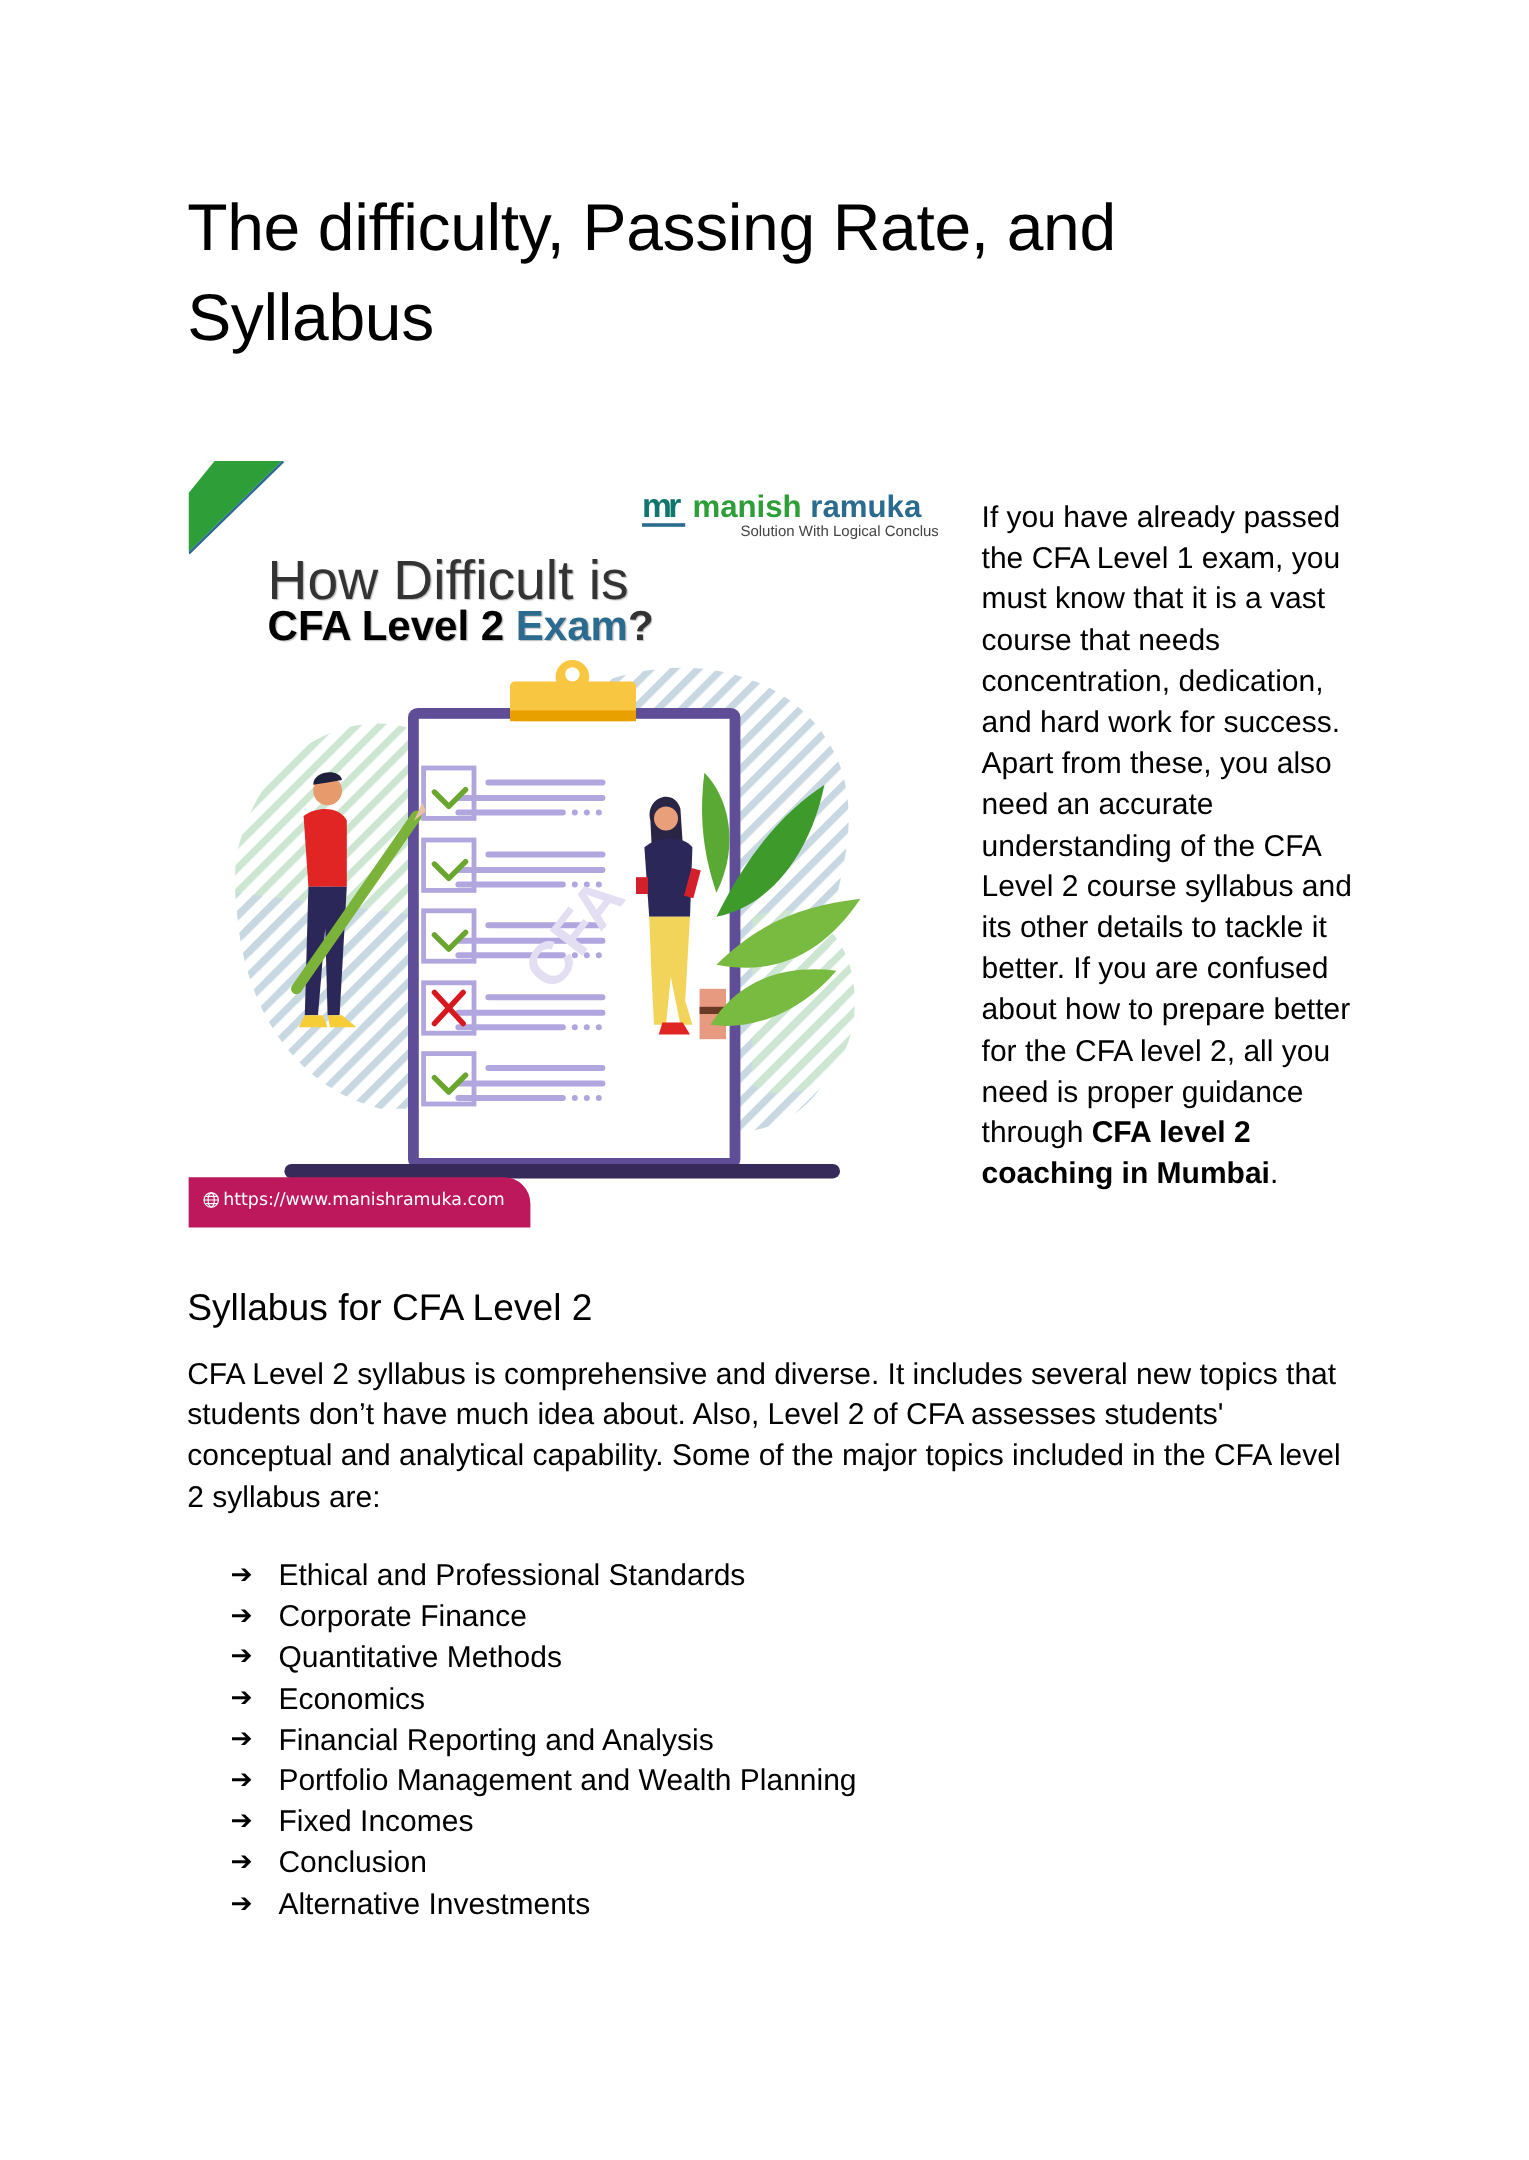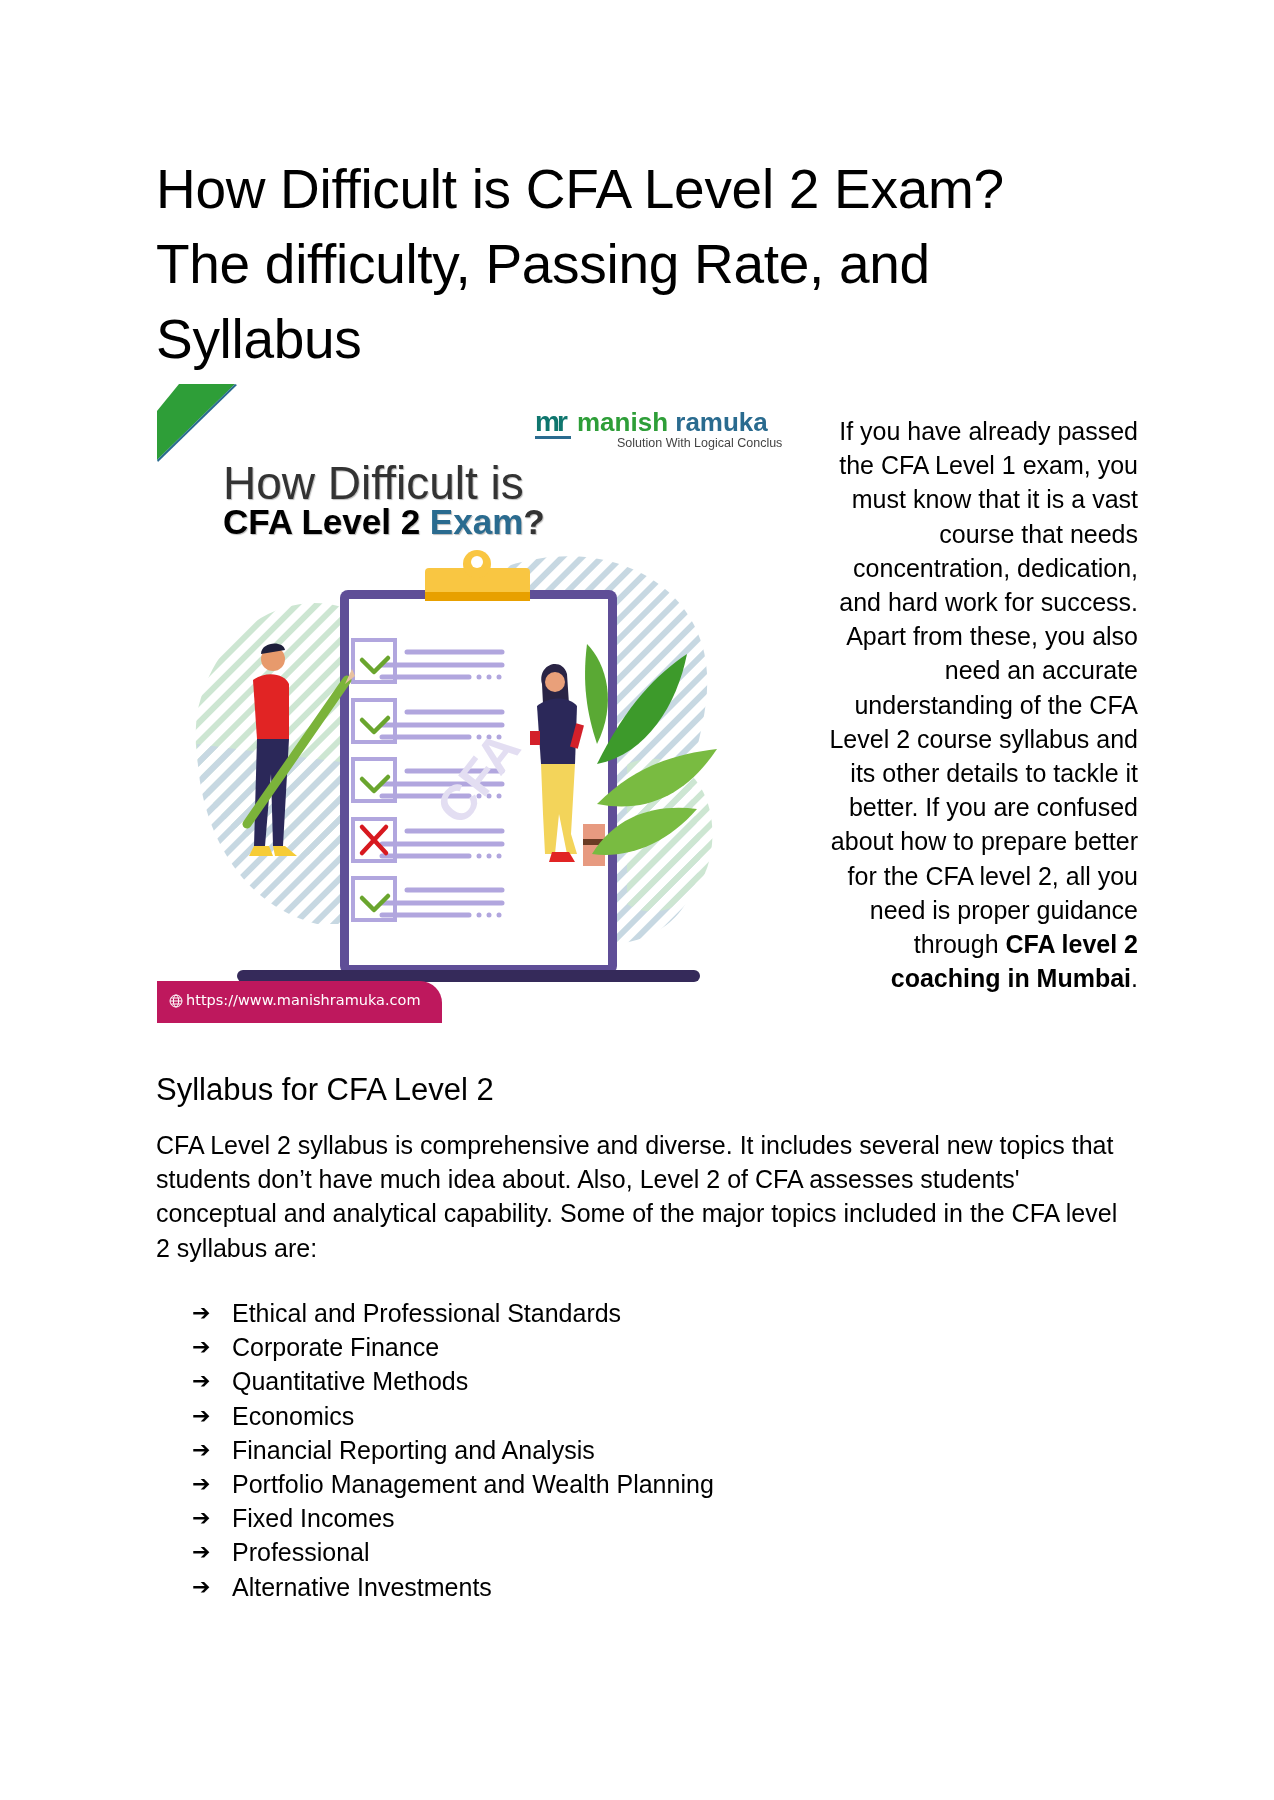--- a/index.html
+++ b/index.html
@@ -18,34 +18,33 @@
   .logo-name .g { color:#2e9e38; } .logo-name .b { color:#2a6b8f; }
   .logo-tag { position:absolute; left:42px; top:28px; font-size:12.5px; color:#444; white-space:nowrap;margin-left:40px; }
   .fig-h1 { position:absolute; left:66px; top:72px; font-size:46px; color:#333; white-space:nowrap; text-shadow:1px 1px 1px #bbb; }
   .fig-h2 { position:absolute; left:66px; top:118px; font-size:35px; font-weight:bold; white-space:nowrap; text-shadow:1px 1px 1px #bbb; }
   .fig-h2 .g { color:#000000; } .fig-h2 .b { color:#2a6b8f; } .fig-h2 .d { color:#333; }
   .illus { position:absolute; left:0; top:0; }
   .urlbar { position:absolute; left:0; top:597px; width:285px; height:42px; background:#be185d;
             border-top-right-radius:22px; color:#fff; font-family:"DejaVu Sans", sans-serif; font-size:14.5px; line-height:38px; padding-left:12px; box-sizing:border-box; white-space:nowrap; }
   .urlbar .globe { display:inline-block; vertical-align:middle; margin-right:3px; }
 
-  .intro { position:absolute; left:818px; top:414px; width:320px; font-size:25px; line-height:34.2px; margin:0;text-align:right; }
+  .intro { position:absolute; left:818px; top:414px; width:320px; font-size:25px; line-height:34.2px; margin:0; }
   .intro b { font-weight:bold; }
 
   .h2 { position:absolute; left:156px; top:1070px; font-size:31px; font-weight:normal; margin:0; line-height:40px; }
   .para { position:absolute; left:156px; top:1128px; width:980px; font-size:25px; line-height:34.2px; margin:0; }
   .list { position:absolute; left:192px; top:1296px; margin:0; padding:0; list-style:none; font-size:25px; line-height:34.2px; }
   .list li { display:flex; align-items:center; }
   .list .arrow { width:40px; font-weight:bold; font-size:22px; font-family:"DejaVu Sans", sans-serif; }
 </style>
 </head>
 <body>
 
 <h1 class="title">
-  <span>How Difficult is CFA Level 2 Exam?</span>
   <span>The difficulty, Passing Rate, and</span>
   <span>Syllabus</span>
 </h1>
 
 <div class="figure">
   <svg class="illus" width="625" height="640" viewBox="0 0 625 640">
     <defs>
       <pattern id="stripeB" width="14" height="14" patternUnits="userSpaceOnUse" patternTransform="rotate(45)">
         <rect width="6" height="14" fill="#c7d8e2"></rect>
       </pattern>
@@ -221,19 +220,19 @@
   <li>
       <span class="arrow">➔</span>
       <span>Portfolio Management and Wealth Planning</span>
     </li>
   <li>
       <span class="arrow">➔</span>
       <span>Fixed Incomes</span>
     </li>
   <li>
       <span class="arrow">➔</span>
-      <span>Professional</span>
+      <span>Conclusion</span>
     </li>
   <li>
       <span class="arrow">➔</span>
       <span>Alternative Investments</span>
     </li>
 </ul>
 
 </body></html>

